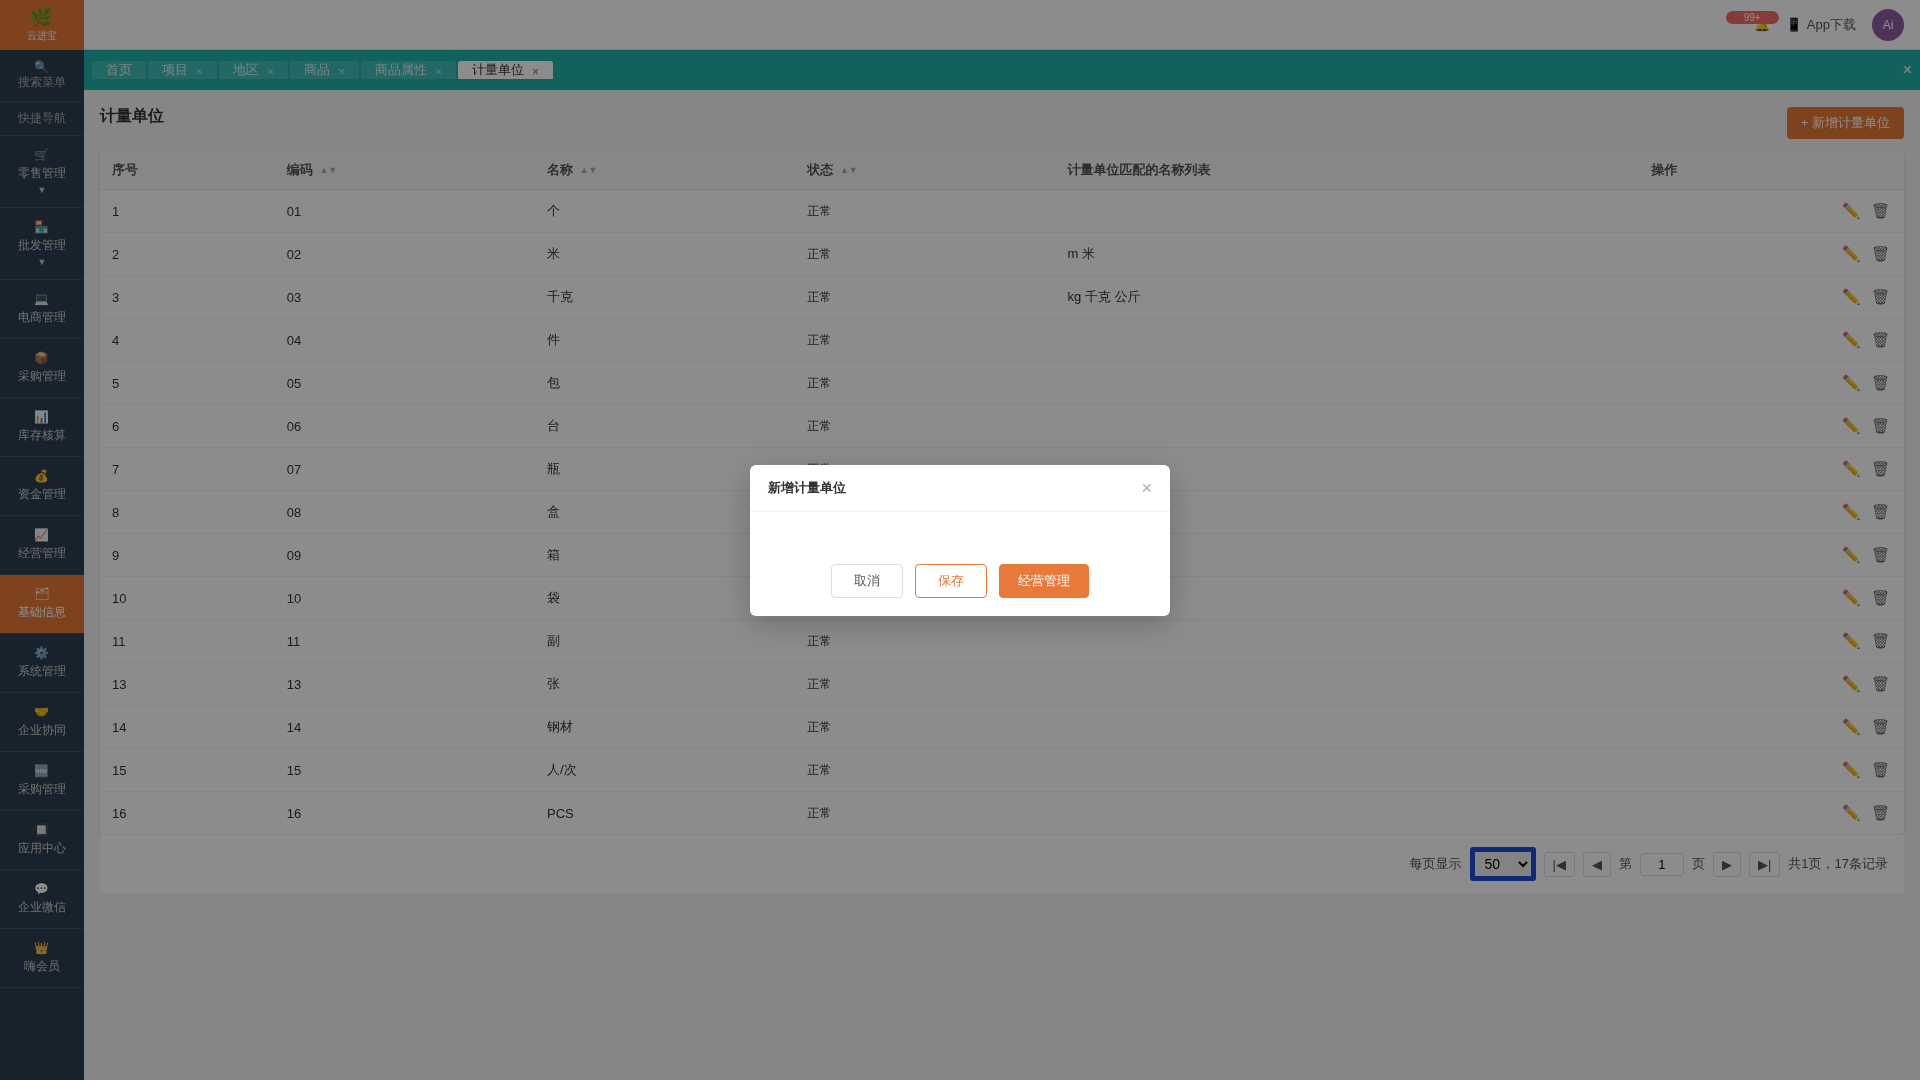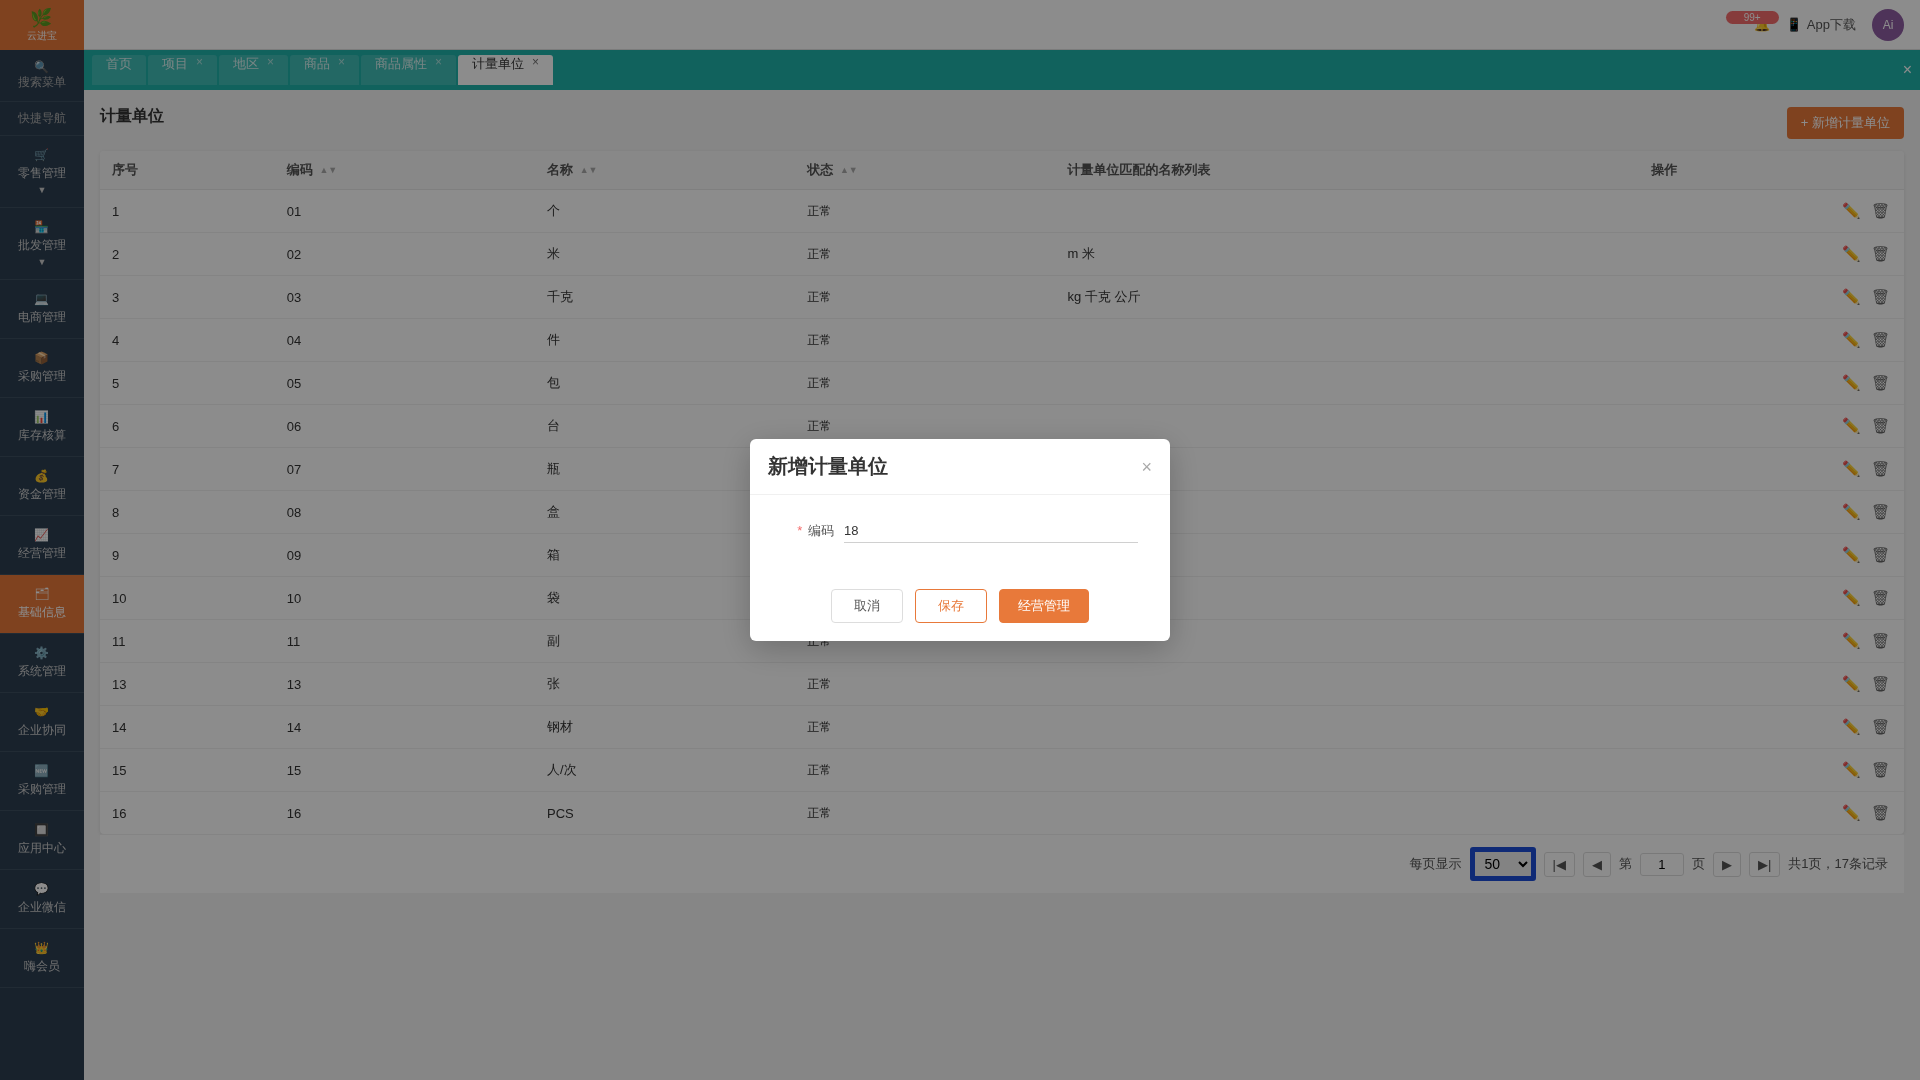--- a/index.html
+++ b/index.html
@@ -17,21 +17,21 @@
 
     
     .topbar { height: 50px; background: white; border-bottom: 1px solid #e0e0e0; display: flex; align-items: center; justify-content: flex-end; padding: 0 16px; gap: 16px; flex-shrink: 0; }
     .topbar-bell { position: relative; cursor: pointer; }
     .topbar-badge { position: absolute; top: -6px; right: -8px; background: #f56c6c; color: white; font-size: 10px; border-radius: 8px; padding: 1px 18px; text-align: right; }
     .topbar-app { color: #555; font-size: 13px; cursor: pointer; display: flex; align-items: center; gap: 4px; }
     .topbar-avatar { width: 32px; height: 32px; border-radius: 50%; background: #8e5ea2; display: flex; align-items: center; justify-content: center; color: white; font-size: 12px; cursor: pointer; }
 
     
     .tabbar { height: 40px; background: #20b2aa; display: flex; align-items: center; padding: 0 8px; gap: 2px; flex-shrink: 0; position: relative; }
-    .tab { height: 30px; padding: 0 14px; border-radius: 3px 3px 0 0; display: flex; align-items: flex-start; gap: 6px; font-size: 13px; cursor: pointer; color: rgba(255,255,255,0.8); background: rgba(255,255,255,0.15); }
+    .tab { height: 18px; padding: 0 14px; border-radius: 3px 3px 0 0; display: flex; align-items: flex-end; gap: 6px; font-size: 13px; cursor: pointer; color: rgba(255,255,255,0.8); background: rgba(255,255,255,0.15); }
     .tab.active { background: white; color: #333; border-radius: 3px 3px 0 0; }
     .tab .tab-close { font-size: 12px; opacity: 0.7; margin-left: 2px; }
     .tabbar-close { position: absolute; right: 8px; top: 50%; transform: translateY(-50%); color: white; cursor: pointer; font-size: 16px; }
 
     
     .content { flex: 1; padding: 16px; overflow-y: auto; background: #f5f5f5; position: relative; }
     .page-title { font-size: 16px; font-weight: 600; margin-bottom: 12px; color: #333; }
     .content-header { display: flex; justify-content: space-between; align-items: center; margin-bottom: 12px; }
     .btn-add { background: #e8793a; color: white; border: none; padding: 7px 14px; border-radius: 4px; cursor: pointer; font-size: 13px; }
 
@@ -52,21 +52,21 @@
     .pagination select { border: 5px solid #1d4ed8; padding: 3px 6px; border-radius: 3px; font-size: 14px; }
     .pagination-btn { border: 1px solid #ddd; background: white; padding: 4px 8px; border-radius: 3px; cursor: pointer; color: #555; font-size: 13px; }
     .pagination-input { border: 1px solid #ddd; padding: 3px 6px; border-radius: 3px; width: 44px; text-align: center; font-size: 13px; }
 
     
     .overlay { position: fixed; top: 0; left: 0; width: 100%; height: 100%; background: rgba(0,0,0,0.45); z-index: 100; display: flex; align-items: center; justify-content: center; }
 
     
     .modal { background: white; border-radius: 6px; width: 420px; box-shadow: 0 8px 32px rgba(0,0,0,0.22); overflow: hidden; }
     .modal-header { padding: 14px 18px; border-bottom: 1px solid #f0f0f0; display: flex; justify-content: space-between; align-items: center; }
-    .modal-title { font-size: 20px; font-weight: 600; color: #333; font-family: Liberation Mono, monospace; }
+    .modal-title { font-size: 13px; font-weight: 600; color: #333; font-family: Liberation Mono, monospace; }
     .modal-close { background: none; border: none; cursor: pointer; font-size: 18px; color: #aaa; line-height: 1; }
     .modal-body { padding: 24px 32px 16px; }
     .form-row { display: flex; align-items: center; margin-bottom: 18px; }
     .form-label { width: 52px; text-align: right; font-size: 13px; color: #555; margin-right: 10px; flex-shrink: 0; }
     .form-label .required { color: #f56c6c; margin-right: 2px; }
     .form-input { flex: 1; border: none; border-bottom: 1px solid #d0d0d0; padding: 4px 0; font-size: 13px; outline: none; color: #333; }
     .form-input.active-border { border-bottom: 2px solid #e8793a; }
     .modal-footer { padding: 12px 20px 18px; display: flex; justify-content: center; gap: 12px; }
     .btn-cancel { border: 1px solid #ddd; background: white; color: #555; padding: 7px 22px; border-radius: 4px; cursor: pointer; font-size: 13px; }
     .btn-save { background: white; border: 1px solid #e8793a; color: #e8793a; padding: 7px 22px; border-radius: 4px; cursor: pointer; font-size: 13px; }
@@ -433,27 +433,20 @@
   </div>
 </div>
 
 <div class="overlay">
   <div class="modal">
     <div class="modal-header">
       <span class="modal-title">新增计量单位</span>
       <button class="modal-close">×</button>
     </div>
     <div class="modal-body">
-      <div class="form-row">
-        <div class="form-label">
-          <span class="required">*</span>
-          <span>编码</span>
-        </div>
-        <input class="form-input" type="text" value="18" style="">
-      </div>
     </div>
     <div class="modal-footer">
       <button class="btn-cancel">取消</button>
       <button class="btn-save">保存</button>
       <button class="btn-save-new">经营管理</button>
     </div>
   </div>
 </div>
 
 </body></html>

